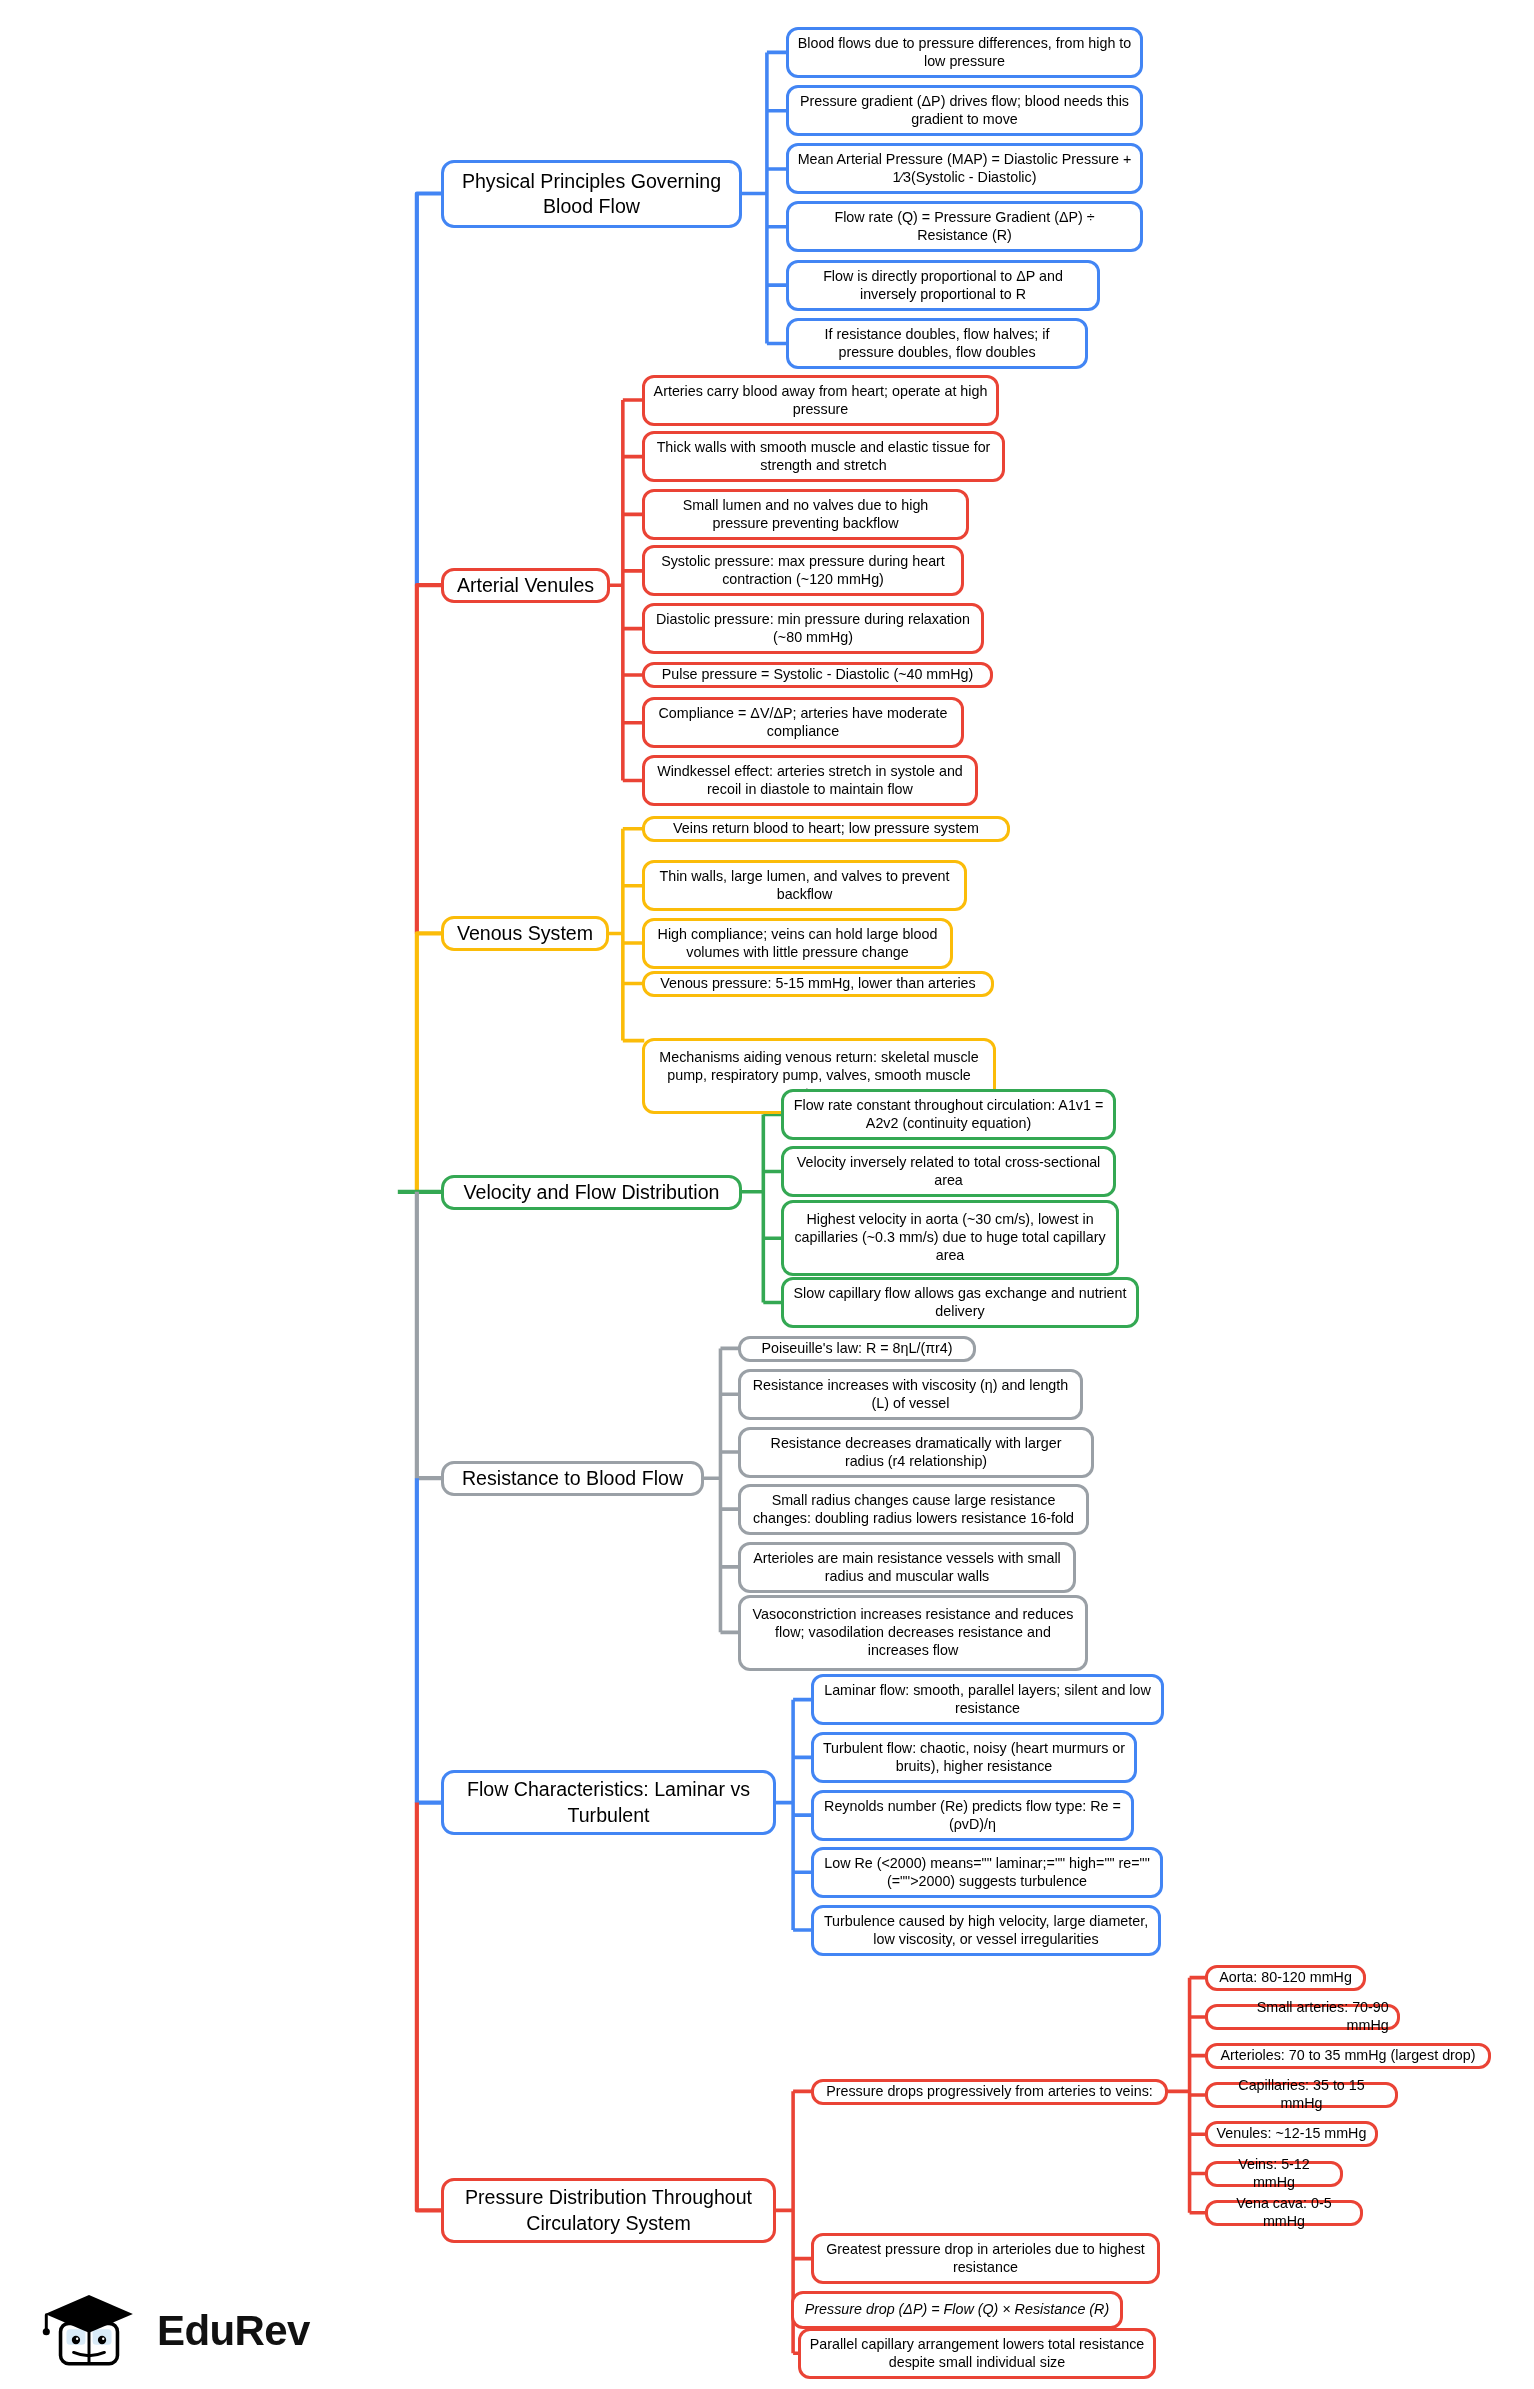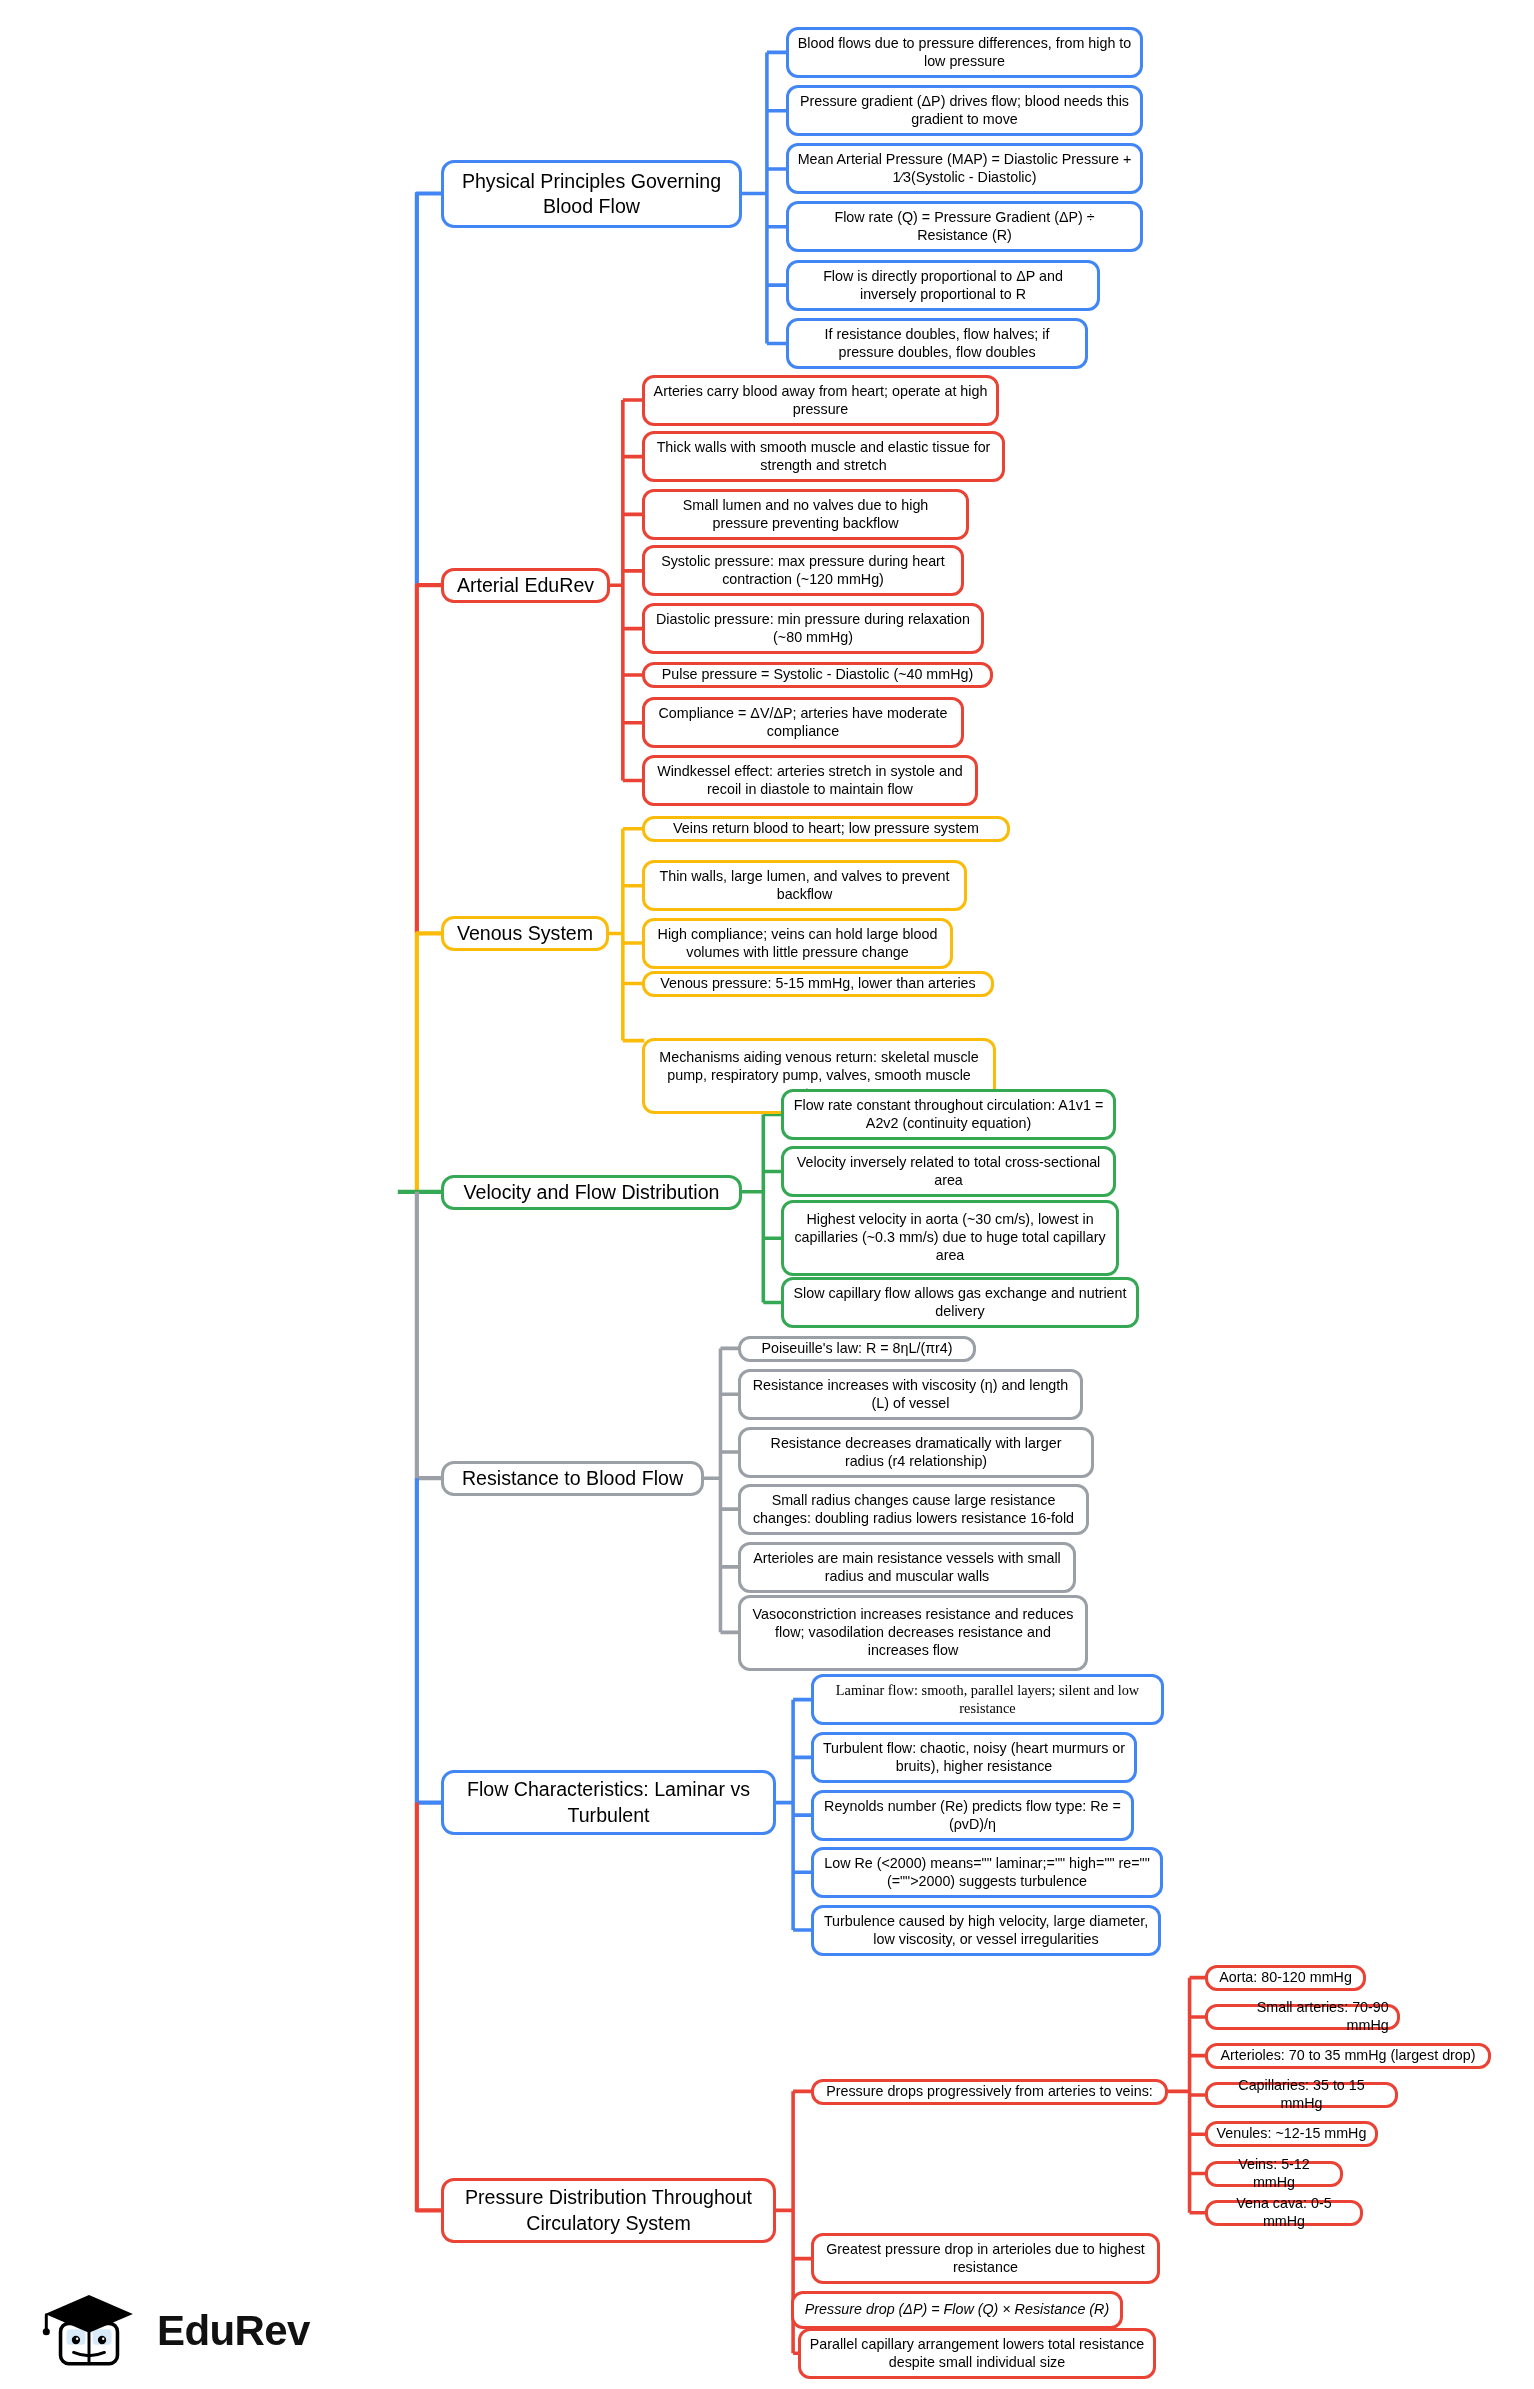--- a/index.html
+++ b/index.html
@@ -61,21 +61,21 @@
 
 
   <div id="branches">
       <div class="node topic" style="left: 441px; top: 160px; width: 301px; height: 68px; border-color: rgb(66, 133, 244);">Physical Principles Governing Blood Flow</div>
       <div class="node leaf" style="left: 786px; top: 27px; width: 357px; height: 51px; border-color: rgb(66, 133, 244);">Blood flows due to pressure differences, from high to low pressure</div>
       <div class="node leaf" style="left: 786px; top: 85px; width: 357px; height: 51px; border-color: rgb(66, 133, 244);">Pressure gradient (ΔP) drives flow; blood needs this gradient to move</div>
       <div class="node leaf" style="left: 786px; top: 143px; width: 357px; height: 51px; border-color: rgb(66, 133, 244);">Mean Arterial Pressure (MAP) = Diastolic Pressure + 1⁄3(Systolic - Diastolic)</div>
       <div class="node leaf" style="left: 786px; top: 201px; width: 357px; height: 51px; border-color: rgb(66, 133, 244);">Flow rate (Q) = Pressure Gradient (ΔP) ÷ Resistance (R)</div>
       <div class="node leaf" style="left: 786px; top: 260px; width: 314px; height: 51px; border-color: rgb(66, 133, 244);">Flow is directly proportional to ΔP and inversely proportional to R</div>
       <div class="node leaf" style="left: 786px; top: 318px; width: 302px; height: 51px; border-color: rgb(66, 133, 244);">If resistance doubles, flow halves; if pressure doubles, flow doubles</div>
-      <div class="node topic" style="left: 441px; top: 568px; width: 169px; height: 35px; border-color: rgb(234, 67, 53);">Arterial EduRev</div>
+      <div class="node topic" style="left: 441px; top: 568px; width: 169px; height: 35px; border-color: rgb(234, 67, 53);">Arterial Venules</div>
       <div class="node leaf" style="left: 642px; top: 375px; width: 357px; height: 51px; border-color: rgb(234, 67, 53);">Arteries carry blood away from heart; operate at high pressure</div>
       <div class="node leaf" style="left: 642px; top: 431px; width: 363px; height: 51px; border-color: rgb(234, 67, 53);">Thick walls with smooth muscle and elastic tissue for strength and stretch</div>
       <div class="node leaf" style="left: 642px; top: 489px; width: 327px; height: 51px; border-color: rgb(234, 67, 53);">Small lumen and no valves due to high pressure preventing backflow</div>
       <div class="node leaf" style="left: 642px; top: 545px; width: 322px; height: 51px; border-color: rgb(234, 67, 53);">Systolic pressure: max pressure during heart contraction (~120 mmHg)</div>
       <div class="node leaf" style="left: 642px; top: 603px; width: 342px; height: 51px; border-color: rgb(234, 67, 53);">Diastolic pressure: min pressure during relaxation (~80 mmHg)</div>
       <div class="node leaf" style="left: 642px; top: 662px; width: 351px; height: 26px; border-color: rgb(234, 67, 53);">Pulse pressure = Systolic - Diastolic (~40 mmHg)</div>
       <div class="node leaf" style="left: 642px; top: 697px; width: 322px; height: 51px; border-color: rgb(234, 67, 53);">Compliance = ΔV/ΔP; arteries have moderate compliance</div>
       <div class="node leaf" style="left: 642px; top: 755px; width: 336px; height: 51px; border-color: rgb(234, 67, 53);">Windkessel effect: arteries stretch in systole and recoil in diastole to maintain flow</div>
       <div class="node topic" style="left: 441px; top: 916px; width: 168px; height: 35px; border-color: rgb(251, 188, 9);">Venous System</div>
       <div class="node leaf" style="left: 642px; top: 816px; width: 368px; height: 26px; border-color: rgb(251, 188, 9);">Veins return blood to heart; low pressure system</div>
@@ -89,21 +89,21 @@
       <div class="node leaf" style="left: 781px; top: 1200px; width: 338px; height: 76px; border-color: rgb(52, 168, 83);">Highest velocity in aorta (~30 cm/s), lowest in capillaries (~0.3 mm/s) due to huge total capillary area</div>
       <div class="node leaf" style="left: 781px; top: 1277px; width: 358px; height: 51px; border-color: rgb(52, 168, 83);">Slow capillary flow allows gas exchange and nutrient delivery</div>
       <div class="node topic" style="left: 441px; top: 1461px; width: 263px; height: 35px; border-color: rgb(154, 160, 166);">Resistance to Blood Flow</div>
       <div class="node leaf" style="left: 738px; top: 1336px; width: 238px; height: 26px; border-color: rgb(154, 160, 166);">Poiseuille's law: R = 8ηL/(πr4)</div>
       <div class="node leaf" style="left: 738px; top: 1369px; width: 345px; height: 51px; border-color: rgb(154, 160, 166);">Resistance increases with viscosity (η) and length (L) of vessel</div>
       <div class="node leaf" style="left: 738px; top: 1427px; width: 356px; height: 51px; border-color: rgb(154, 160, 166);">Resistance decreases dramatically with larger radius (r4 relationship)</div>
       <div class="node leaf" style="left: 738px; top: 1484px; width: 351px; height: 51px; border-color: rgb(154, 160, 166);">Small radius changes cause large resistance changes: doubling radius lowers resistance 16-fold</div>
       <div class="node leaf" style="left: 738px; top: 1542px; width: 338px; height: 51px; border-color: rgb(154, 160, 166);">Arterioles are main resistance vessels with small radius and muscular walls</div>
       <div class="node leaf" style="left: 738px; top: 1595px; width: 350px; height: 76px; border-color: rgb(154, 160, 166);">Vasoconstriction increases resistance and reduces flow; vasodilation decreases resistance and increases flow</div>
       <div class="node topic" style="left: 441px; top: 1770px; width: 335px; height: 65px; border-color: rgb(66, 133, 244);">Flow Characteristics: Laminar vs Turbulent</div>
-      <div class="node leaf" style="left: 811px; top: 1674px; width: 353px; height: 51px; border-color: rgb(66, 133, 244); font-family: Liberation Serif, serif;">Laminar flow: smooth, parallel layers; silent and low resistance</div>
+      <div class="node leaf" style="left: 811px; top: 1674px; width: 353px; height: 51px; border-color: rgb(66, 133, 244);">Laminar flow: smooth, parallel layers; silent and low resistance</div>
       <div class="node leaf" style="left: 811px; top: 1732px; width: 326px; height: 51px; border-color: rgb(66, 133, 244);">Turbulent flow: chaotic, noisy (heart murmurs or bruits), higher resistance</div>
       <div class="node leaf" style="left: 811px; top: 1790px; width: 323px; height: 51px; border-color: rgb(66, 133, 244);">Reynolds number (Re) predicts flow type: Re = (ρvD)/η</div>
       <div class="node leaf" style="left: 811px; top: 1847px; width: 352px; height: 51px; border-color: rgb(66, 133, 244);">Low Re (&lt;2000) means="" laminar;="" high="" re="" (=""&gt;2000) suggests turbulence</div>
       <div class="node leaf" style="left: 811px; top: 1905px; width: 350px; height: 51px; border-color: rgb(66, 133, 244);">Turbulence caused by high velocity, large diameter, low viscosity, or vessel irregularities</div>
       <div class="node topic" style="left: 441px; top: 2178px; width: 335px; height: 65px; border-color: rgb(234, 67, 53);">Pressure Distribution Throughout Circulatory System</div>
       <div class="node leaf" style="left: 811px; top: 2079px; width: 357px; height: 26px; border-color: rgb(234, 67, 53);">Pressure drops progressively from arteries to veins:</div>
       <div class="node leaf" style="left: 811px; top: 2233px; width: 349px; height: 51px; border-color: rgb(234, 67, 53);">Greatest pressure drop in arterioles due to highest resistance</div>
       <div class="node leaf" style="left: 791px; top: 2291px; width: 332px; height: 38px; border-color: rgb(234, 67, 53); font-style: italic;">Pressure drop (ΔP) = Flow (Q) × Resistance (R)</div>
       <div class="node leaf" style="left: 798px; top: 2328px; width: 358px; height: 51px; border-color: rgb(234, 67, 53);">Parallel capillary arrangement lowers total resistance despite small individual size</div>
       <div class="node leaf" style="left: 1205px; top: 1965px; width: 161px; height: 26px; border-color: rgb(234, 67, 53);">Aorta: 80-120 mmHg</div>

